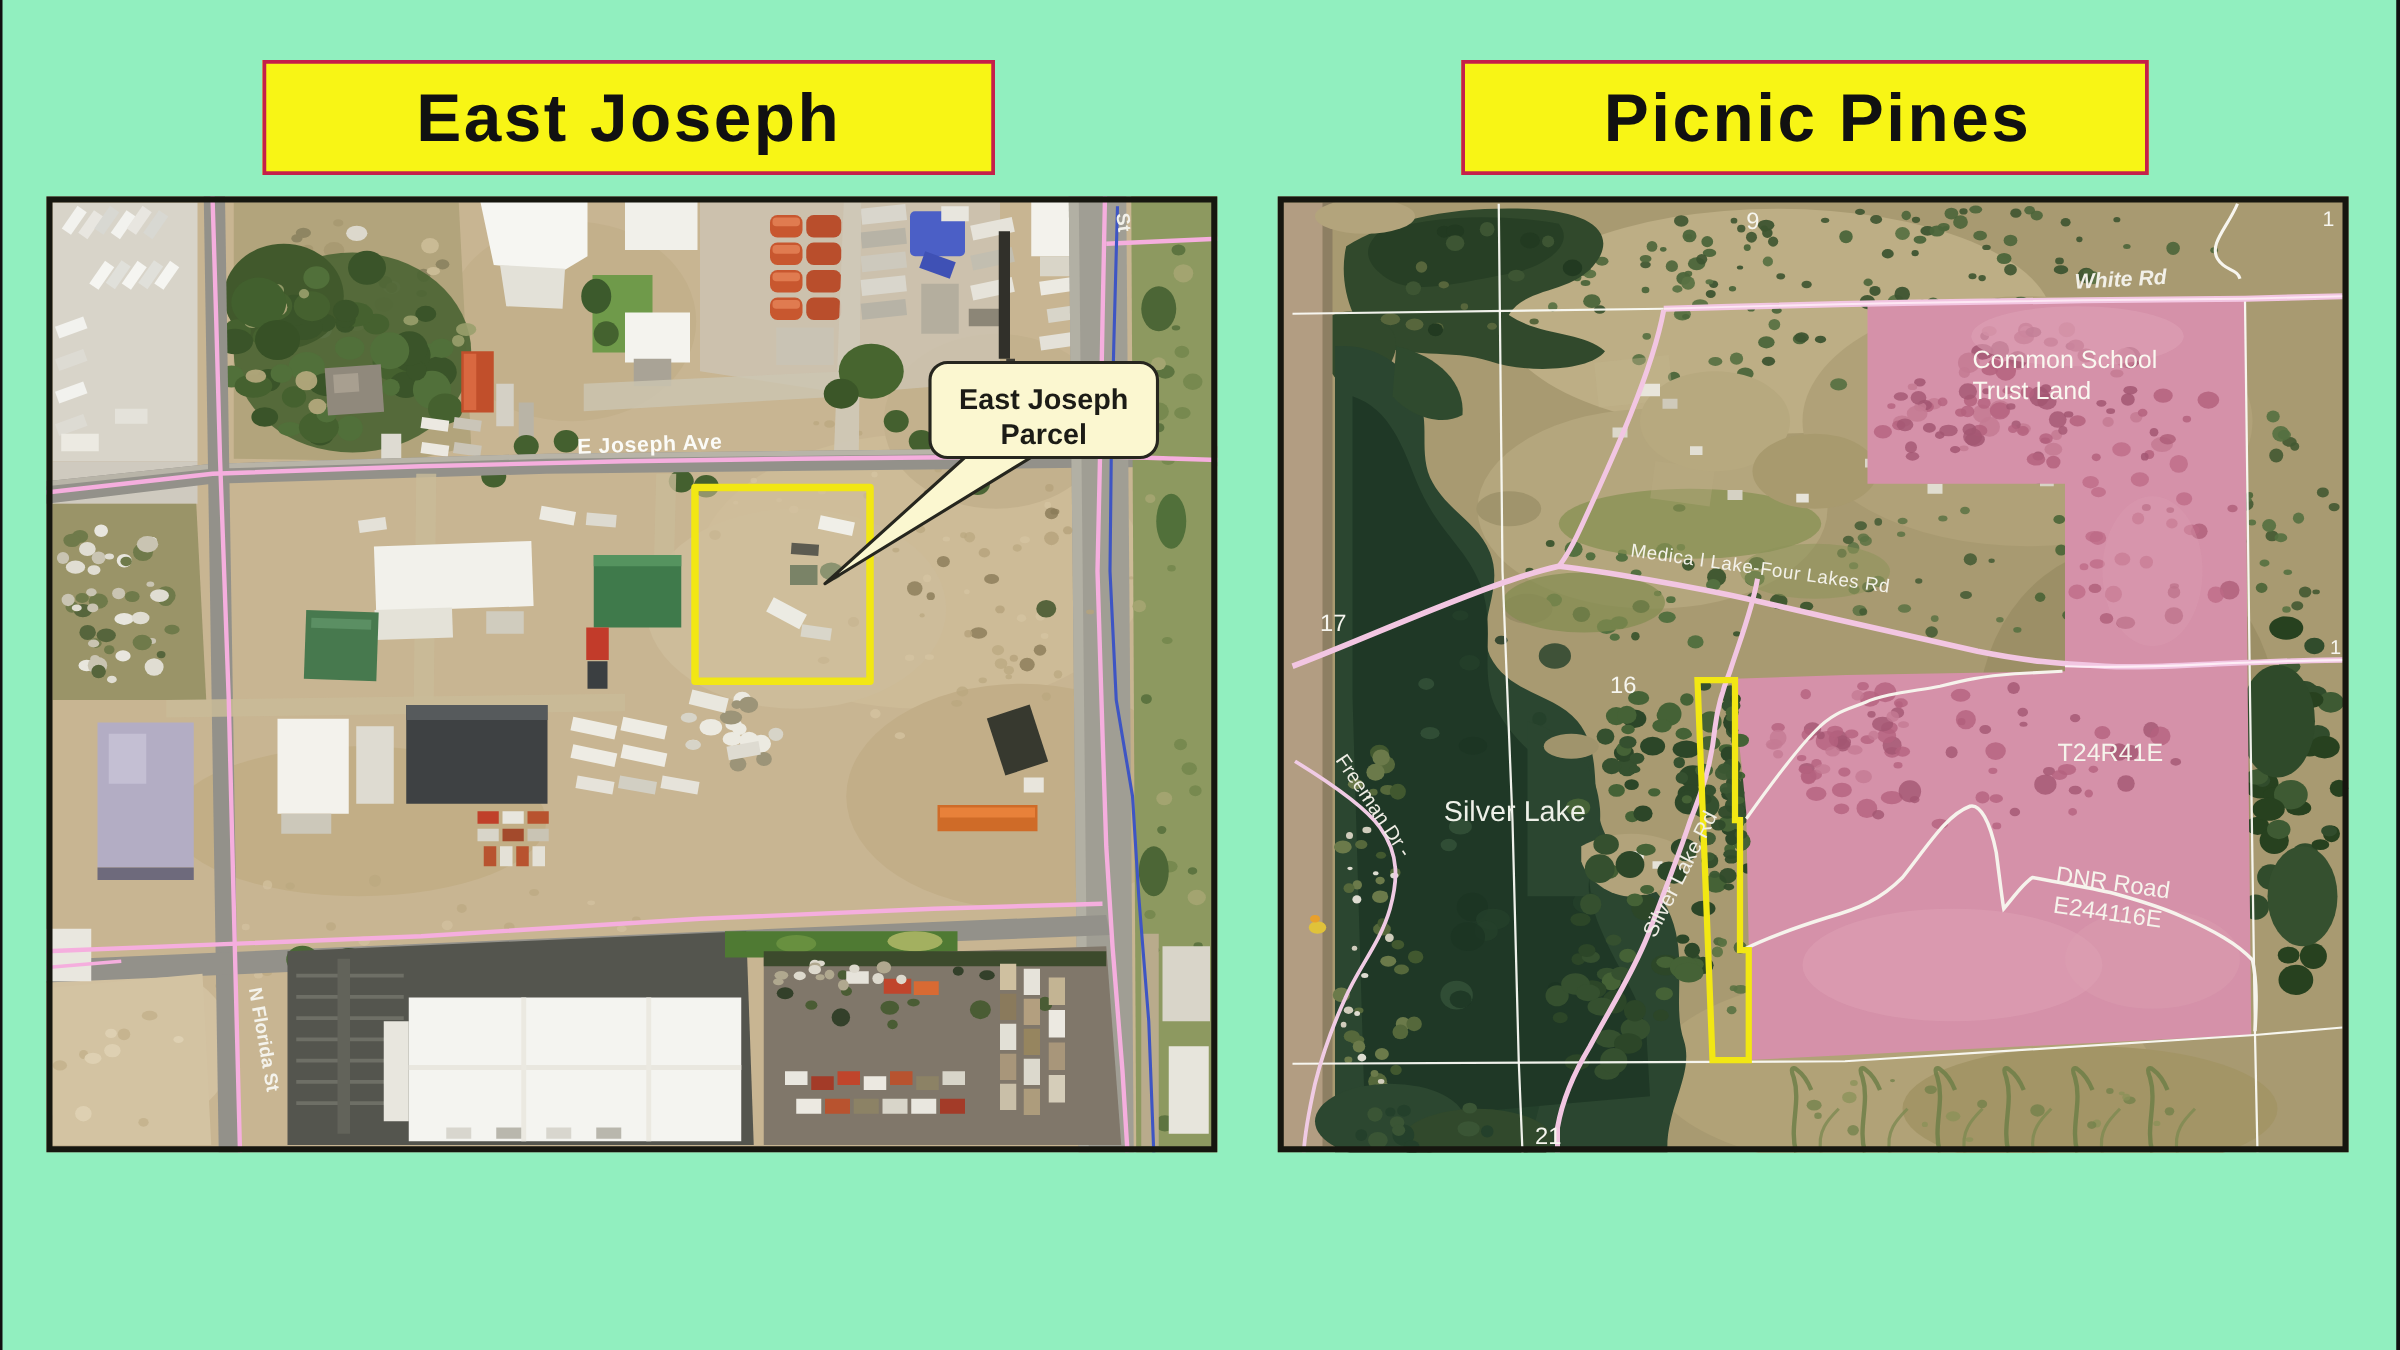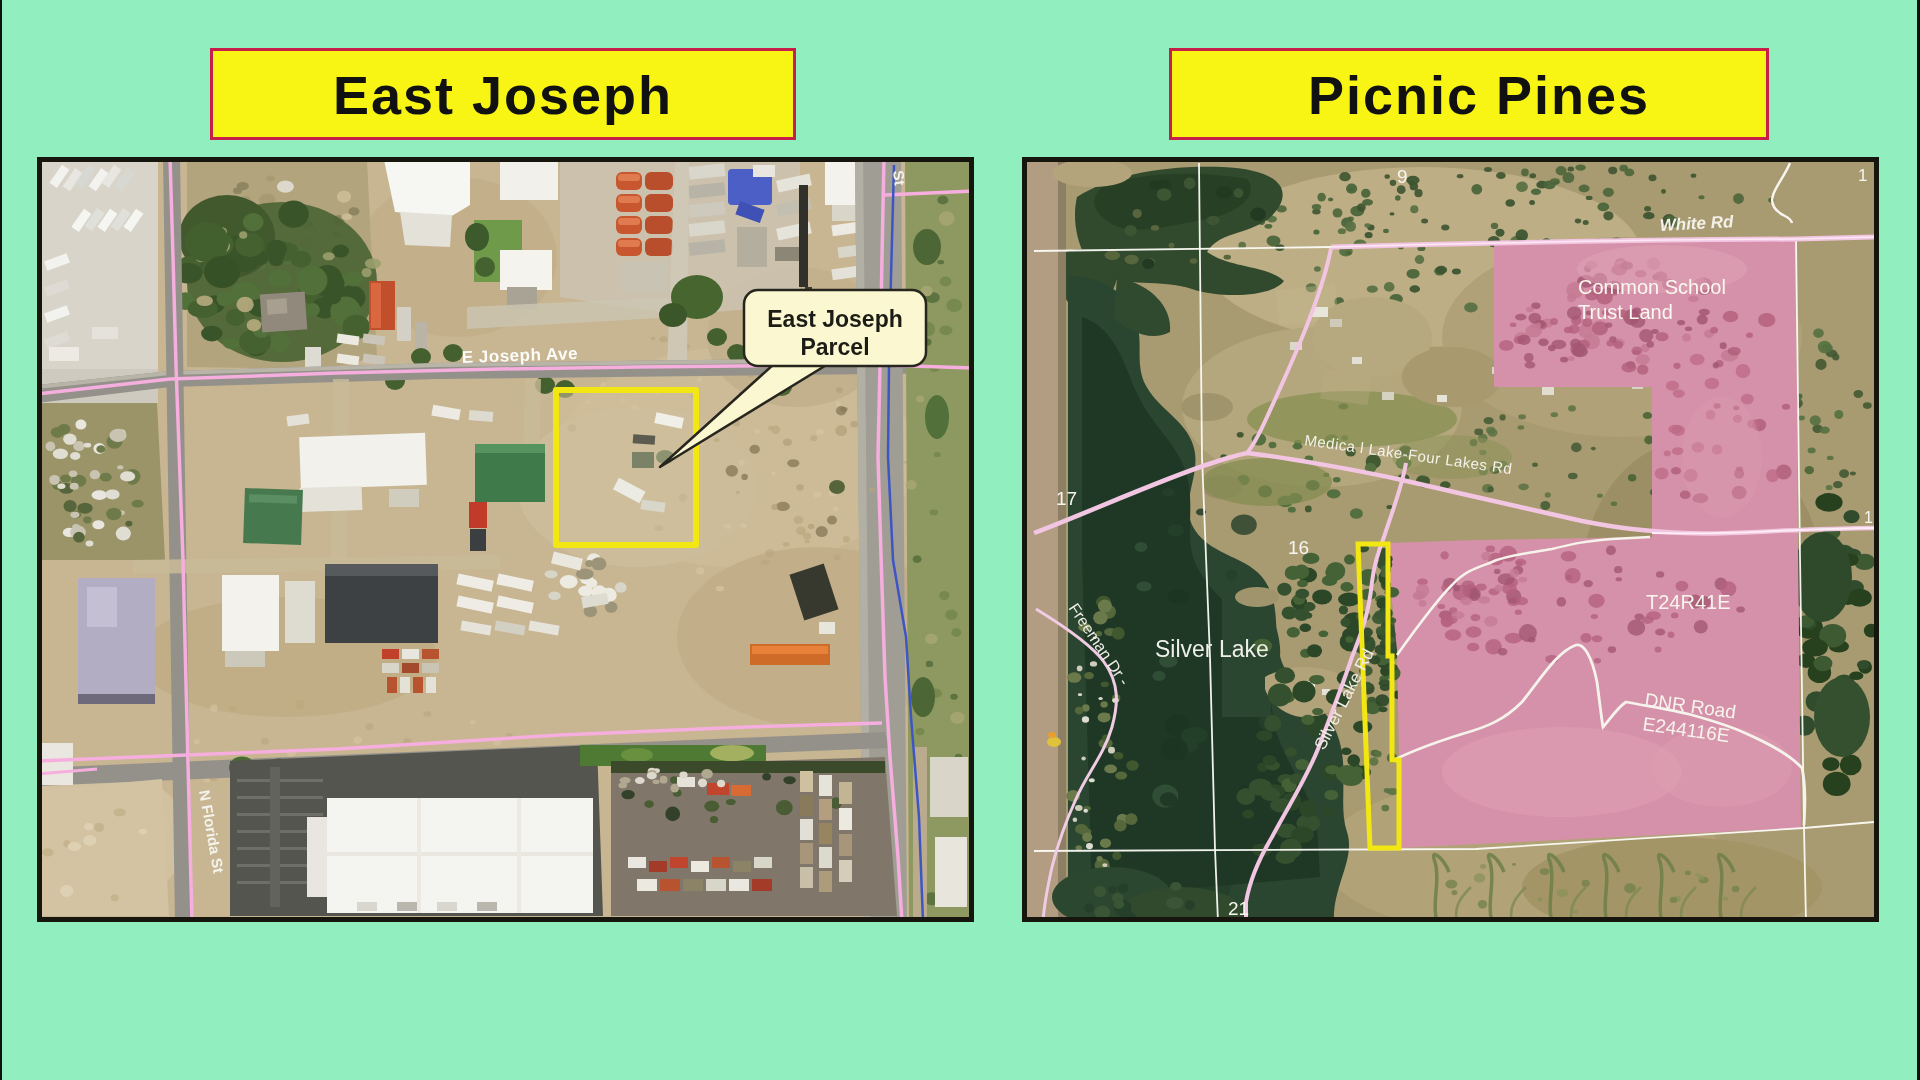--- a/index.html
+++ b/index.html
@@ -2,21 +2,21 @@
 <html><head><meta charset="utf-8">
 <style>
 html,body{margin:0;padding:0;width:1920px;height:1080px;background:#91efbf;overflow:hidden;font-family:"Liberation Sans",sans-serif;}
 .abs{position:absolute;}
 .title{background:#f8f515;border:3px solid #c51f4a;color:#111;font-weight:bold;font-size:54px;letter-spacing:2px;text-align:center;box-sizing:border-box;}
 </style></head>
 <body>
 <div class="abs" style="left:0;top:0;width:2px;height:1080px;background:#101010;"></div>
 <div class="abs" style="left:1917px;top:0;width:3px;height:1080px;background:#101010;"></div>
 <div class="abs title" style="left:210px;top:48px;width:586px;height:92px;line-height:88px;">East Joseph</div>
-<div class="abs title" style="left:1169px;top:48px;width:600px;height:92px;line-height:88px;padding-left:20px;">Picnic Pines</div>
+<div class="abs title" style="left:1169px;top:48px;width:550px;height:92px;line-height:88px;padding-left:20px;">Picnic Pines</div>
 <div class="abs" style="left:37px;top:157px;width:937px;height:765px;"><svg width="937" height="765" viewBox="0 0 937 765">
       <rect x="0.0" y="0.0" width="937.0" height="765.0" fill="#c8b592"></rect>
       <ellipse cx="700.0" cy="300.0" rx="180.0" ry="110.0" fill="#cdbb97"></ellipse>
       <ellipse cx="780.0" cy="480.0" rx="140.0" ry="90.0" fill="#c2ae88"></ellipse>
       <ellipse cx="600.0" cy="330.0" rx="120.0" ry="80.0" fill="#cdbc9a"></ellipse>
       <ellipse cx="420.0" cy="100.0" rx="100.0" ry="80.0" fill="#c3b08b"></ellipse>
       <ellipse cx="250.0" cy="500.0" rx="150.0" ry="60.0" fill="#c2ae86"></ellipse>
       <ellipse cx="60.0" cy="680.0" rx="90.0" ry="70.0" fill="#d2c1a0"></ellipse>
       <ellipse cx="760.0" cy="180.0" rx="90.0" ry="70.0" fill="#c3b18d"></ellipse>
       <ellipse cx="679.7" cy="283.0" rx="2.8" ry="1.9" fill="#b9a67f" fill-opacity="0.7"></ellipse>

